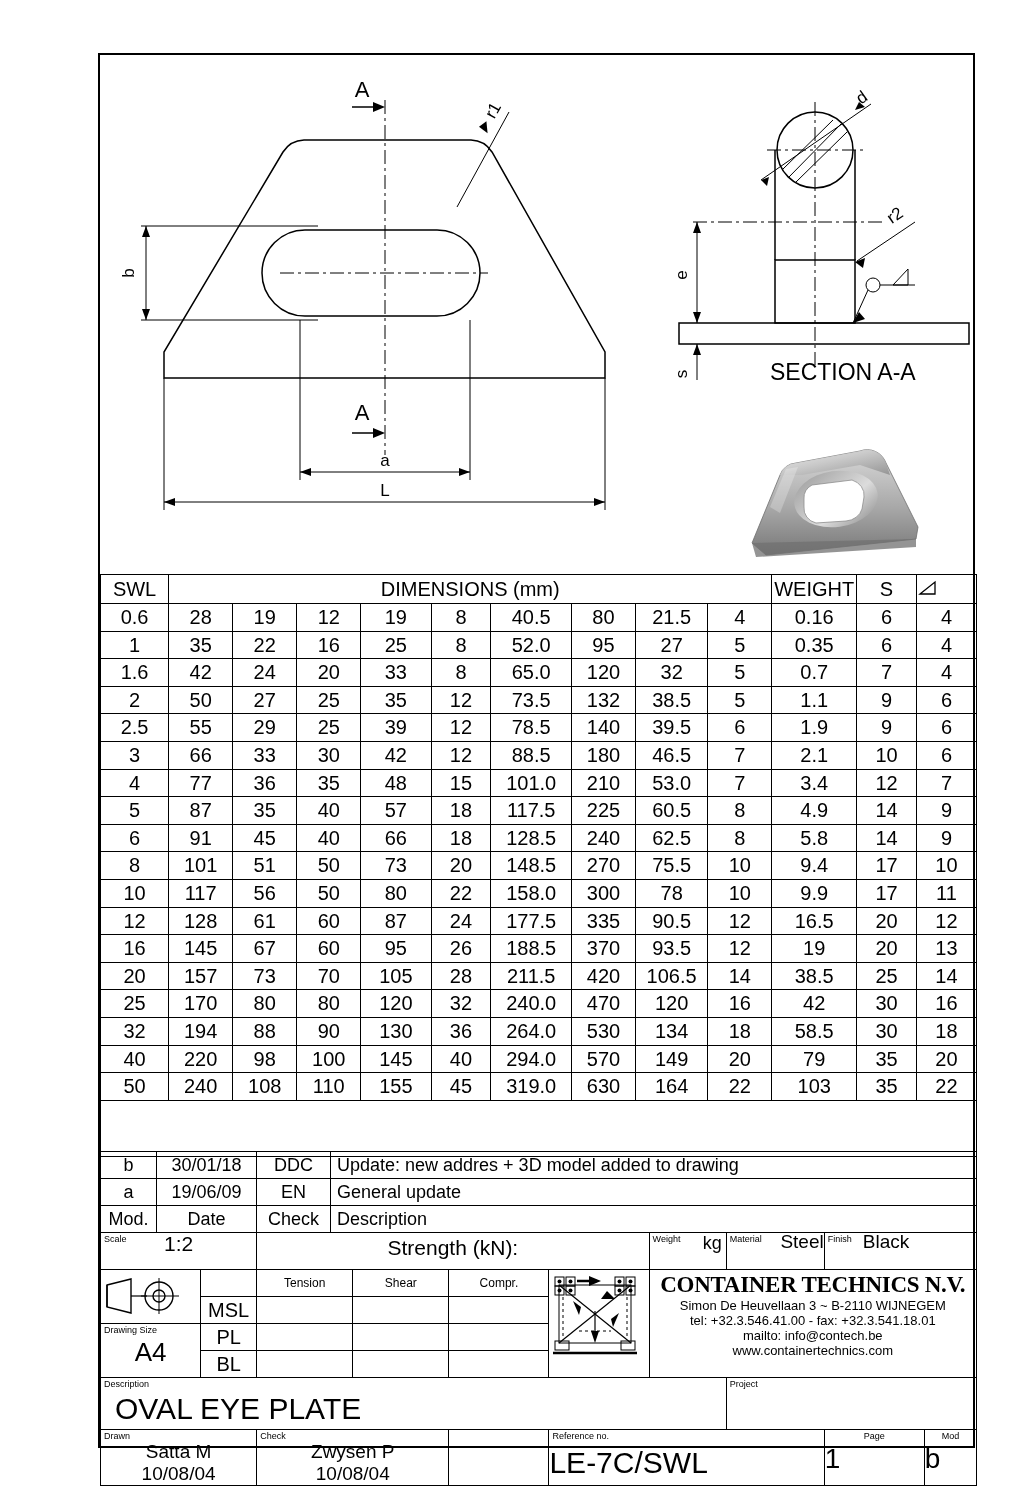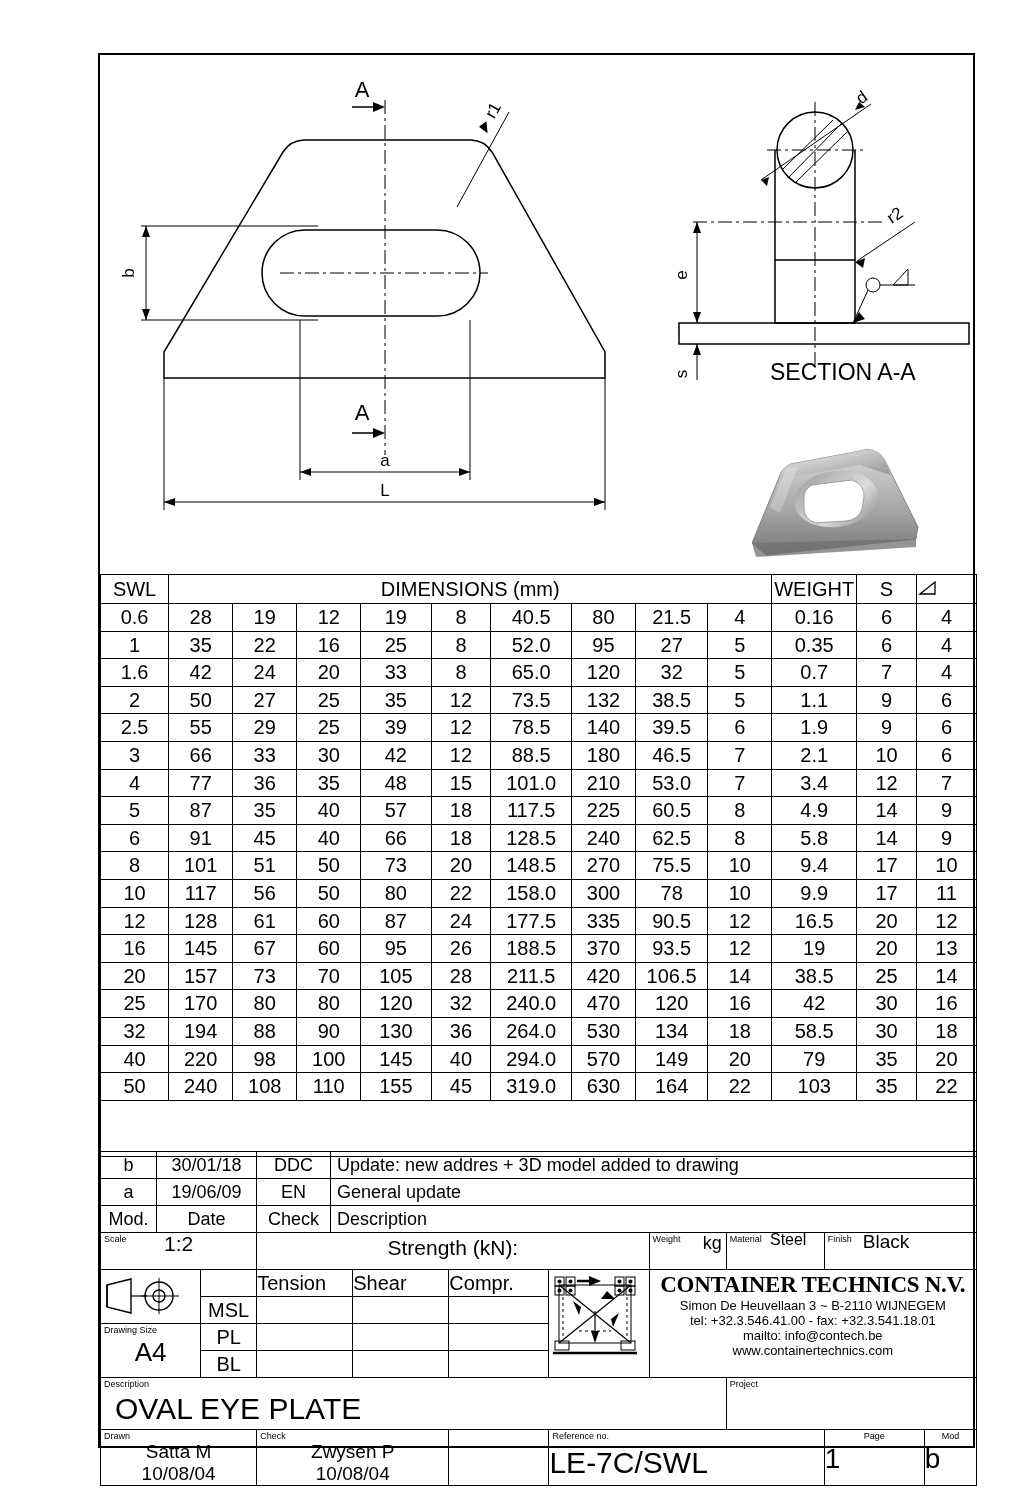--- a/index.html
+++ b/index.html
@@ -92,21 +92,21 @@
   }
   .tag {
     font-size: 9px; line-height: 10px; display: block;
     padding: 1px 0 0 3px; text-align: left; color: #000;
   }
   .valbig { font-size: 21px; text-align: center; display: block; }
   .val-md { font-size: 19px; text-align: center; display: block; }
   .ctr { text-align: center; }
 
   .strength-head { font-size: 21px; text-align: center; height: 30px; line-height: 30px; }
-  .sg-hd { font-size: 20px; height: 26px; line-height: 26px; }
+  .sg-hd { font-size: 12px; text-align: center; height: 26px; line-height: 26px; }
   .sg-lbl { font-size: 20px; text-align: center; height: 26px; line-height: 26px; }
 
   .company-name {
     font-family: "Liberation Serif", serif;
     font-weight: bold; font-size: 23px; text-align: center;
     letter-spacing: -0.3px; line-height: 26px; margin-top: 2px;
   }
   .company-line { font-size: 13px; text-align: center; line-height: 15px; }
 
   .desc-title { font-size: 30px; padding-left: 14px; line-height: 40px; }
@@ -635,21 +635,21 @@
             <span class="tag">Scale</span>
             <span class="valbig" style="margin-top:-12px">1:2</span>
           </td>
           <td colspan="4" class="strength-head">Strength (kN):</td>
           <td colspan="1" style="height:31px">
             <span class="tag">Weight</span>
             <span style="display:block;font-size:18px;text-align:right;padding-right:4px;margin-top:-11px">kg</span>
           </td>
           <td>
             <span class="tag">Material</span>
-            <span style="display:block;font-size:16px;text-align:center;padding-left:26px;margin-top:-13px">Steel</span>
+            <span style="display:block;font-size:19px;text-align:right;padding-left:26px;margin-top:-13px">Steel</span>
           </td>
           <td colspan="2">
             <span class="tag">Finish</span>
             <span style="display:block;font-size:19px;text-align:left;padding-left:38px;margin-top:-13px">Black</span>
           </td>
         </tr>
 
         <tr>
           <td rowspan="2" class="ctr" style="height:52px">
             <svg width="86" height="40" viewBox="0 0 86 40" style="margin-top:6px">

